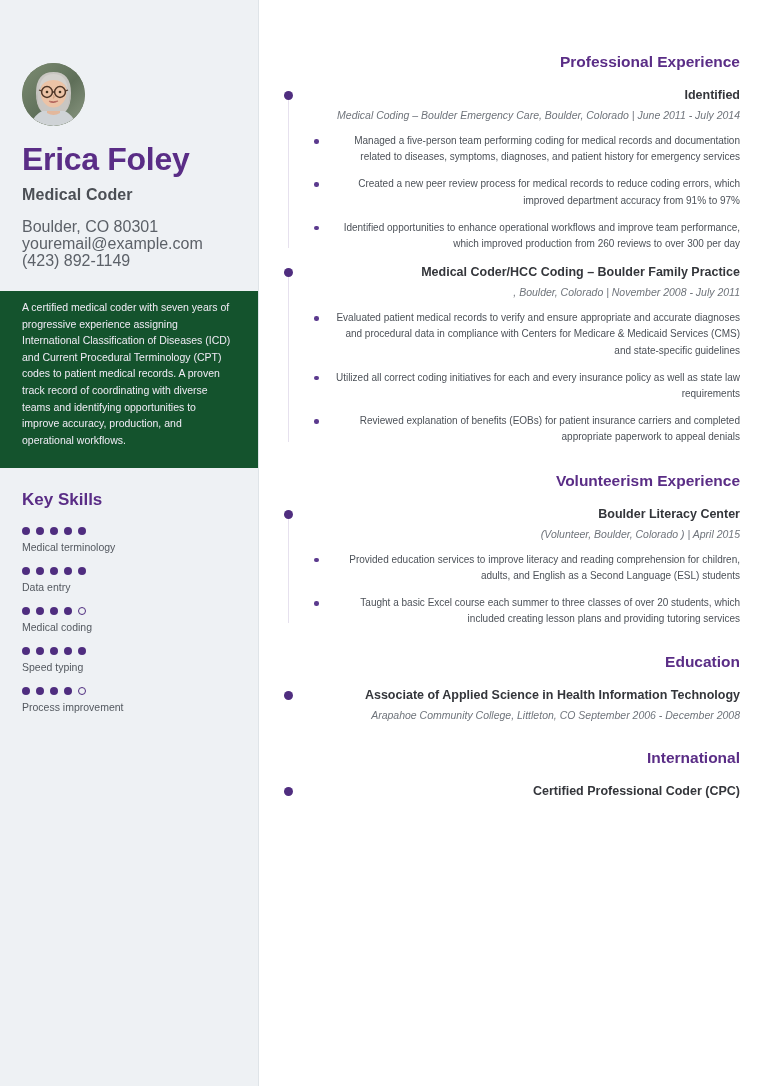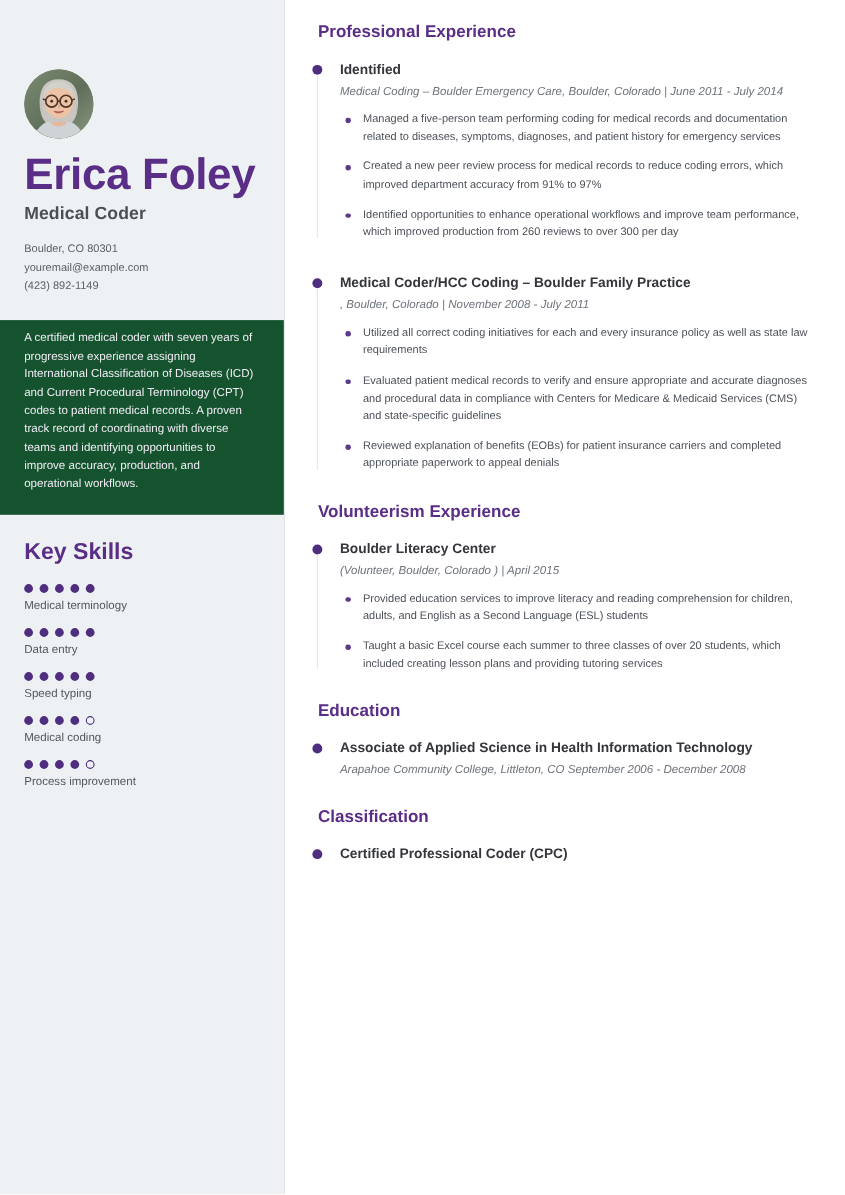--- a/index.html
+++ b/index.html
@@ -39,36 +39,36 @@
     height: 63px;
     border-radius: 50%;
     overflow: hidden;
     position: relative;
     background: #6e7b63;
   }
   .avatar svg { display: block; }
 
   .name {
     margin: 14px 0 0 22px;
-    font-size: 40px;
+    font-size: 32px;
     line-height: 38px;
     font-weight: bold;
     color: #5a2d86;
     letter-spacing: -0.3px;
   }
   .job-title {
     margin: 8px 0 0 22px;
     font-size: 16px;
     font-weight: bold;
     color: #4b4f55;
     letter-spacing: 0.1px;
   }
   .contact {
     margin: 14px 0 0 22px;
-    font-size: 10px;
+    font-size: 16px;
     line-height: 17px;
     color: #5c6168;
   }
   .contact div { white-space: nowrap; }
 
   .summary-band {
     margin-top: 22px;
     background: #14532d;
     padding: 8px 24px 20px 22px;
     box-sizing: border-box;
@@ -76,21 +76,21 @@
   .summary-text {
     font-size: 10.5px;
     line-height: 16.6px;
     color: #f0ebf5;
   }
 
   .skills-block {
     padding: 22px 22px 0 22px;
   }
   .skills-heading {
-    font-size: 21px;
+    font-size: 17px;
     font-weight: bold;
     color: #5a2d86;
     margin-bottom: 17px;
   }
   .skill { margin-bottom: 13px; }
   .dots {
     display: flex;
     gap: 6px;
     margin-bottom: 5px;
   }
@@ -107,23 +107,24 @@
   }
   .skill-label {
     font-size: 10.5px;
     color: #53585f;
     line-height: 14px;
   }
 
   
   .main {
     flex: 1;
-    padding: 21px 28px 0 21px;
+    padding: 53px 28px 0 21px;
     box-sizing: border-box;
     position: relative;
+    text-align: right;
   }
   .section { position: relative; }
   .section-title {
     font-size: 15.5px;
     font-weight: bold;
     color: #5a2d86;
     margin: 0 0 16px 9px;
   }
   .section + .section { margin-top: 26px; }
 
@@ -179,21 +180,21 @@
   .bullets li .bdot {
     position: absolute;
     left: 5px;
     top: 6px;
     width: 4.5px;
     height: 4.5px;
     border-radius: 50%;
     background: #5b3a8e;
   }
   .entry.no-bullets { padding-bottom: 0; }
-  .entry-block + .entry-block { margin-top: 29px; }
+  .entry-block + .entry-block { margin-top: 12px; }
   .edu-sub { margin-bottom: 0; }
 </style>
 </head>
 <body>
 
 <div class="resume">
 
   <aside class="sidebar">
 
     <div class="avatar-wrap">
@@ -276,33 +277,33 @@
               <span class="dot filled"></span>
             </div>
             <div class="skill-label">Data entry</div>
           </div>
           <div class="skill">
             <div class="dots">
               <span class="dot filled"></span>
               <span class="dot filled"></span>
               <span class="dot filled"></span>
               <span class="dot filled"></span>
+              <span class="dot empty"></span>
+            </div>
+            <div class="skill-label">Medical coding</div>
+          </div>
+          <div class="skill">
+            <div class="dots">
+              <span class="dot filled"></span>
+              <span class="dot filled"></span>
+              <span class="dot filled"></span>
+              <span class="dot filled"></span>
               <span class="dot filled"></span>
             </div>
             <div class="skill-label">Speed typing</div>
-          </div>
-          <div class="skill">
-            <div class="dots">
-              <span class="dot filled"></span>
-              <span class="dot filled"></span>
-              <span class="dot filled"></span>
-              <span class="dot filled"></span>
-              <span class="dot empty"></span>
-            </div>
-            <div class="skill-label">Medical coding</div>
           </div>
           <div class="skill">
             <div class="dots">
               <span class="dot filled"></span>
               <span class="dot filled"></span>
               <span class="dot filled"></span>
               <span class="dot filled"></span>
               <span class="dot empty"></span>
             </div>
             <div class="skill-label">Process improvement</div>
@@ -329,22 +330,22 @@
               </ul>
             </div>
           </div>
           <div class="entry-block">
             <div class="entry">
               <span class="marker"></span>
               <span class="rail"></span>
               <div class="entry-title">Medical Coder/HCC Coding – Boulder Family Practice</div>
               <div class="entry-sub">, Boulder, Colorado | November 2008 - July 2011</div>
               <ul class="bullets">
+                <li><span class="bdot"></span><span>Evaluated patient medical records to verify and ensure appropriate and accurate diagnoses and procedural data in compliance with Centers for Medicare &amp; Medicaid Services (CMS) and state-specific guidelines</span></li>
                 <li><span class="bdot"></span><span>Utilized all correct coding initiatives for each and every insurance policy as well as state law requirements</span></li>
-                <li><span class="bdot"></span><span>Evaluated patient medical records to verify and ensure appropriate and accurate diagnoses and procedural data in compliance with Centers for Medicare &amp; Medicaid Services (CMS) and state-specific guidelines</span></li>
                 <li><span class="bdot"></span><span>Reviewed explanation of benefits (EOBs) for patient insurance carriers and completed appropriate paperwork to appeal denials</span></li>
               </ul>
             </div>
           </div>
         </section>
         <section class="section">
           <h2 class="section-title">Volunteerism Experience</h2>
           <div class="entry-block">
             <div class="entry">
               <span class="marker"></span>
@@ -362,21 +363,21 @@
           <h2 class="section-title">Education</h2>
           <div class="entry-block">
             <div class="entry no-bullets">
               <span class="marker"></span>
               <div class="entry-title">Associate of Applied Science in Health Information Technology</div>
               <div class="entry-sub edu-sub">Arapahoe Community College, Littleton, CO September 2006 - December 2008</div>
             </div>
           </div>
         </section>
         <section class="section">
-          <h2 class="section-title">Classification</h2>
+          <h2 class="section-title">International</h2>
           <div class="entry-block">
             <div class="entry no-bullets">
               <span class="marker"></span>
               <div class="entry-title">Certified Professional Coder (CPC)</div>
             </div>
           </div>
         </section>
       </div>
   </main>
 

